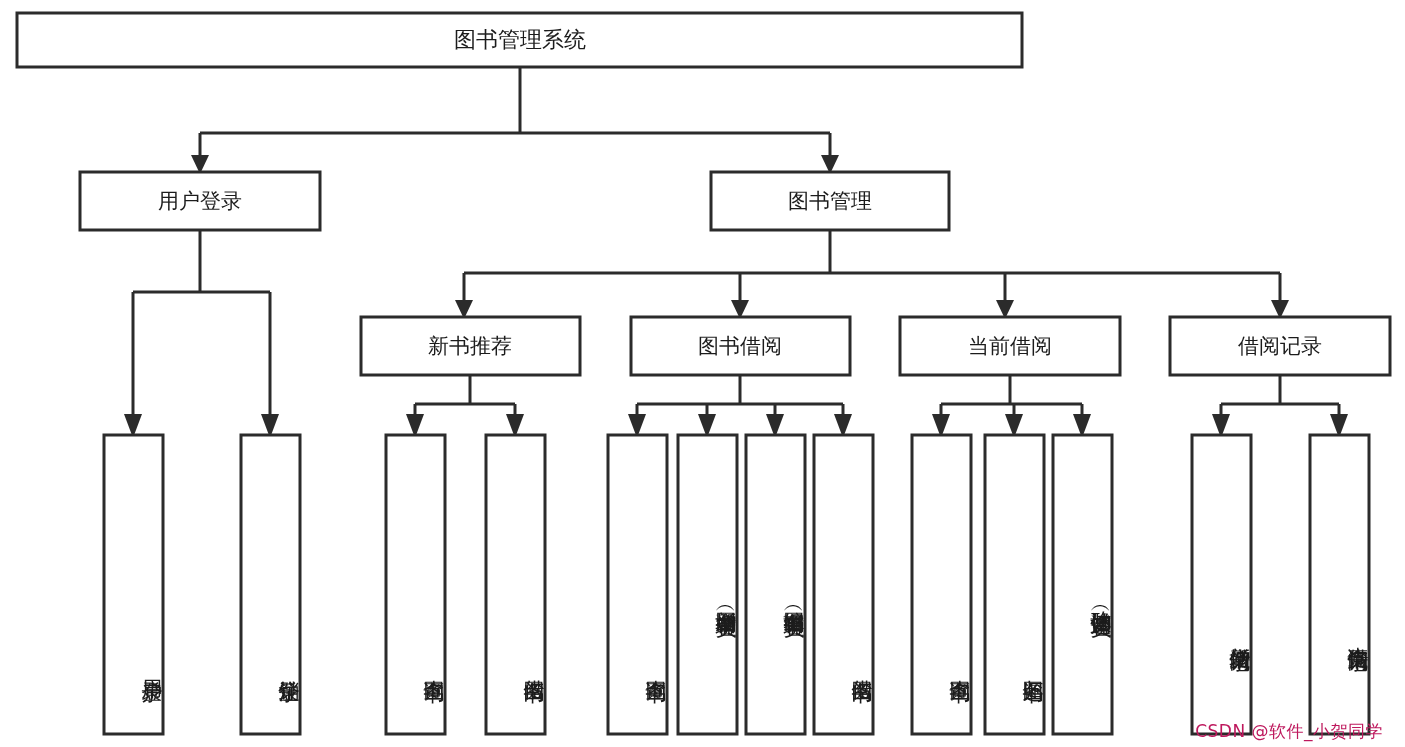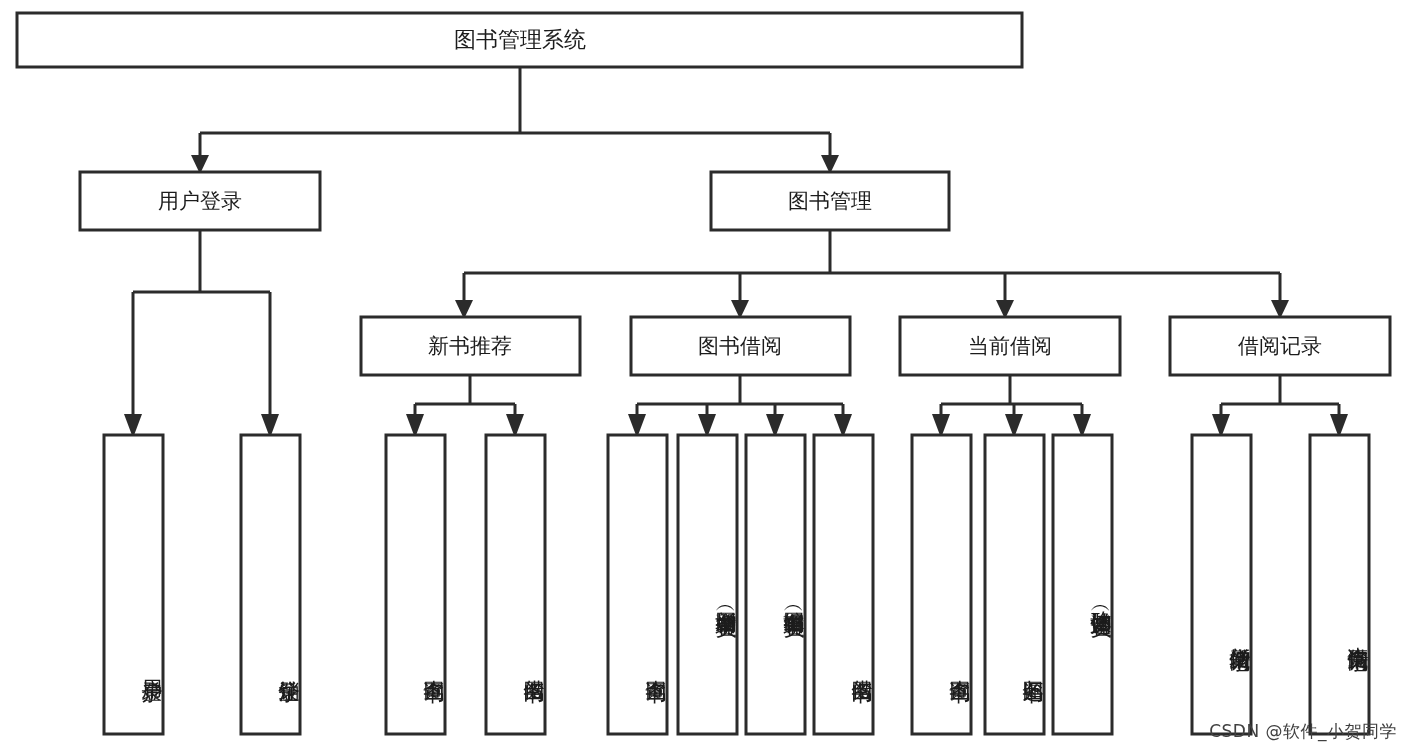--- a/index.html
+++ b/index.html
@@ -63,25 +63,25 @@
     text-orientation: upright;
     letter-spacing: 1px;
     white-space: nowrap;
     display: flex;
     align-items: flex-start;
     justify-content: center;
     pointer-events: none;
   }
   .watermark {
     position: absolute;
-    right: 8px;
+    right: 22px;
     bottom: 4px;
     font-family: "DejaVu Sans", "Liberation Sans", sans-serif;
     font-size: 17px;
-    color: #404040;
+    color: #be185d;
     letter-spacing: 0.5px;
     white-space: nowrap;
   }
 </style>
 </head>
 <body>
 
 <div id="diagram-root">
 
   <svg class="diagram-canvas" viewBox="0 0 1405 747">

